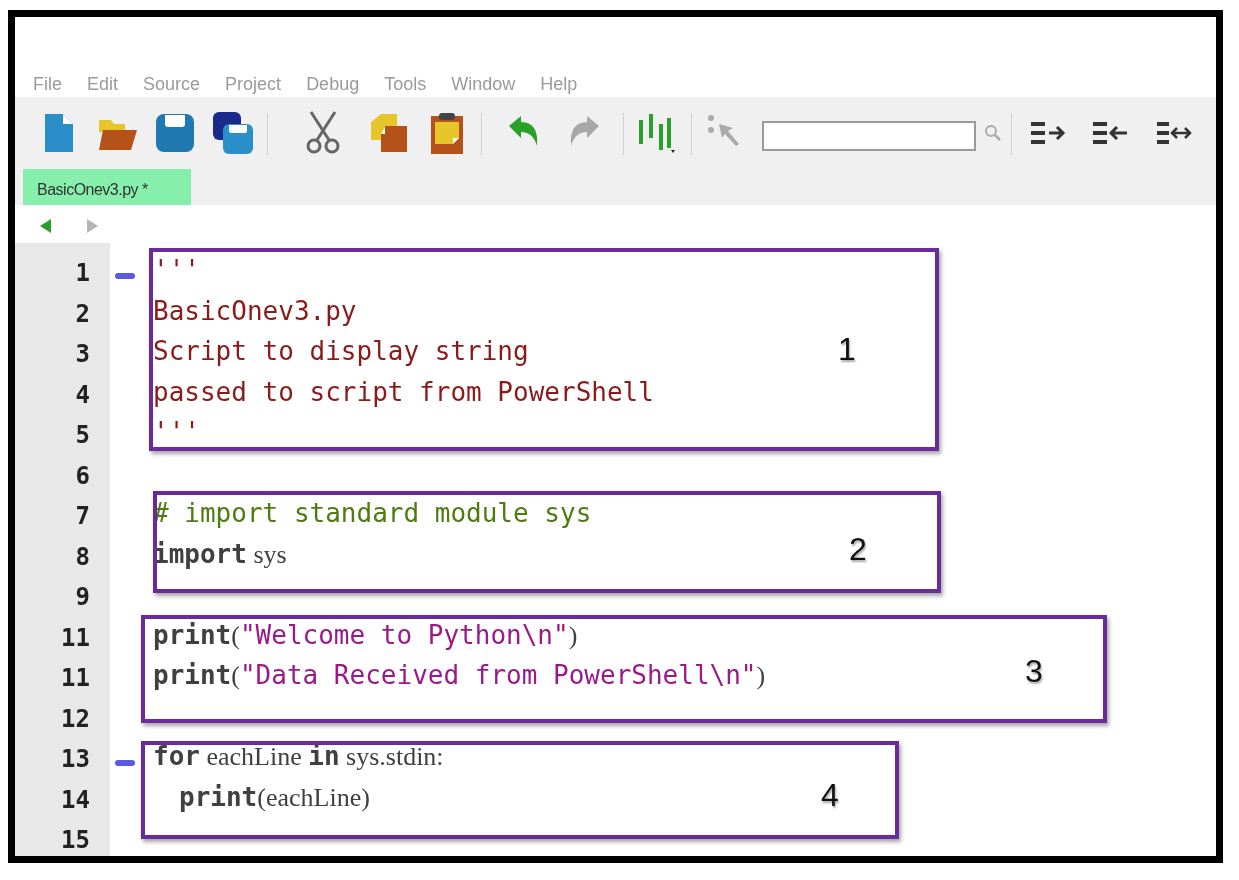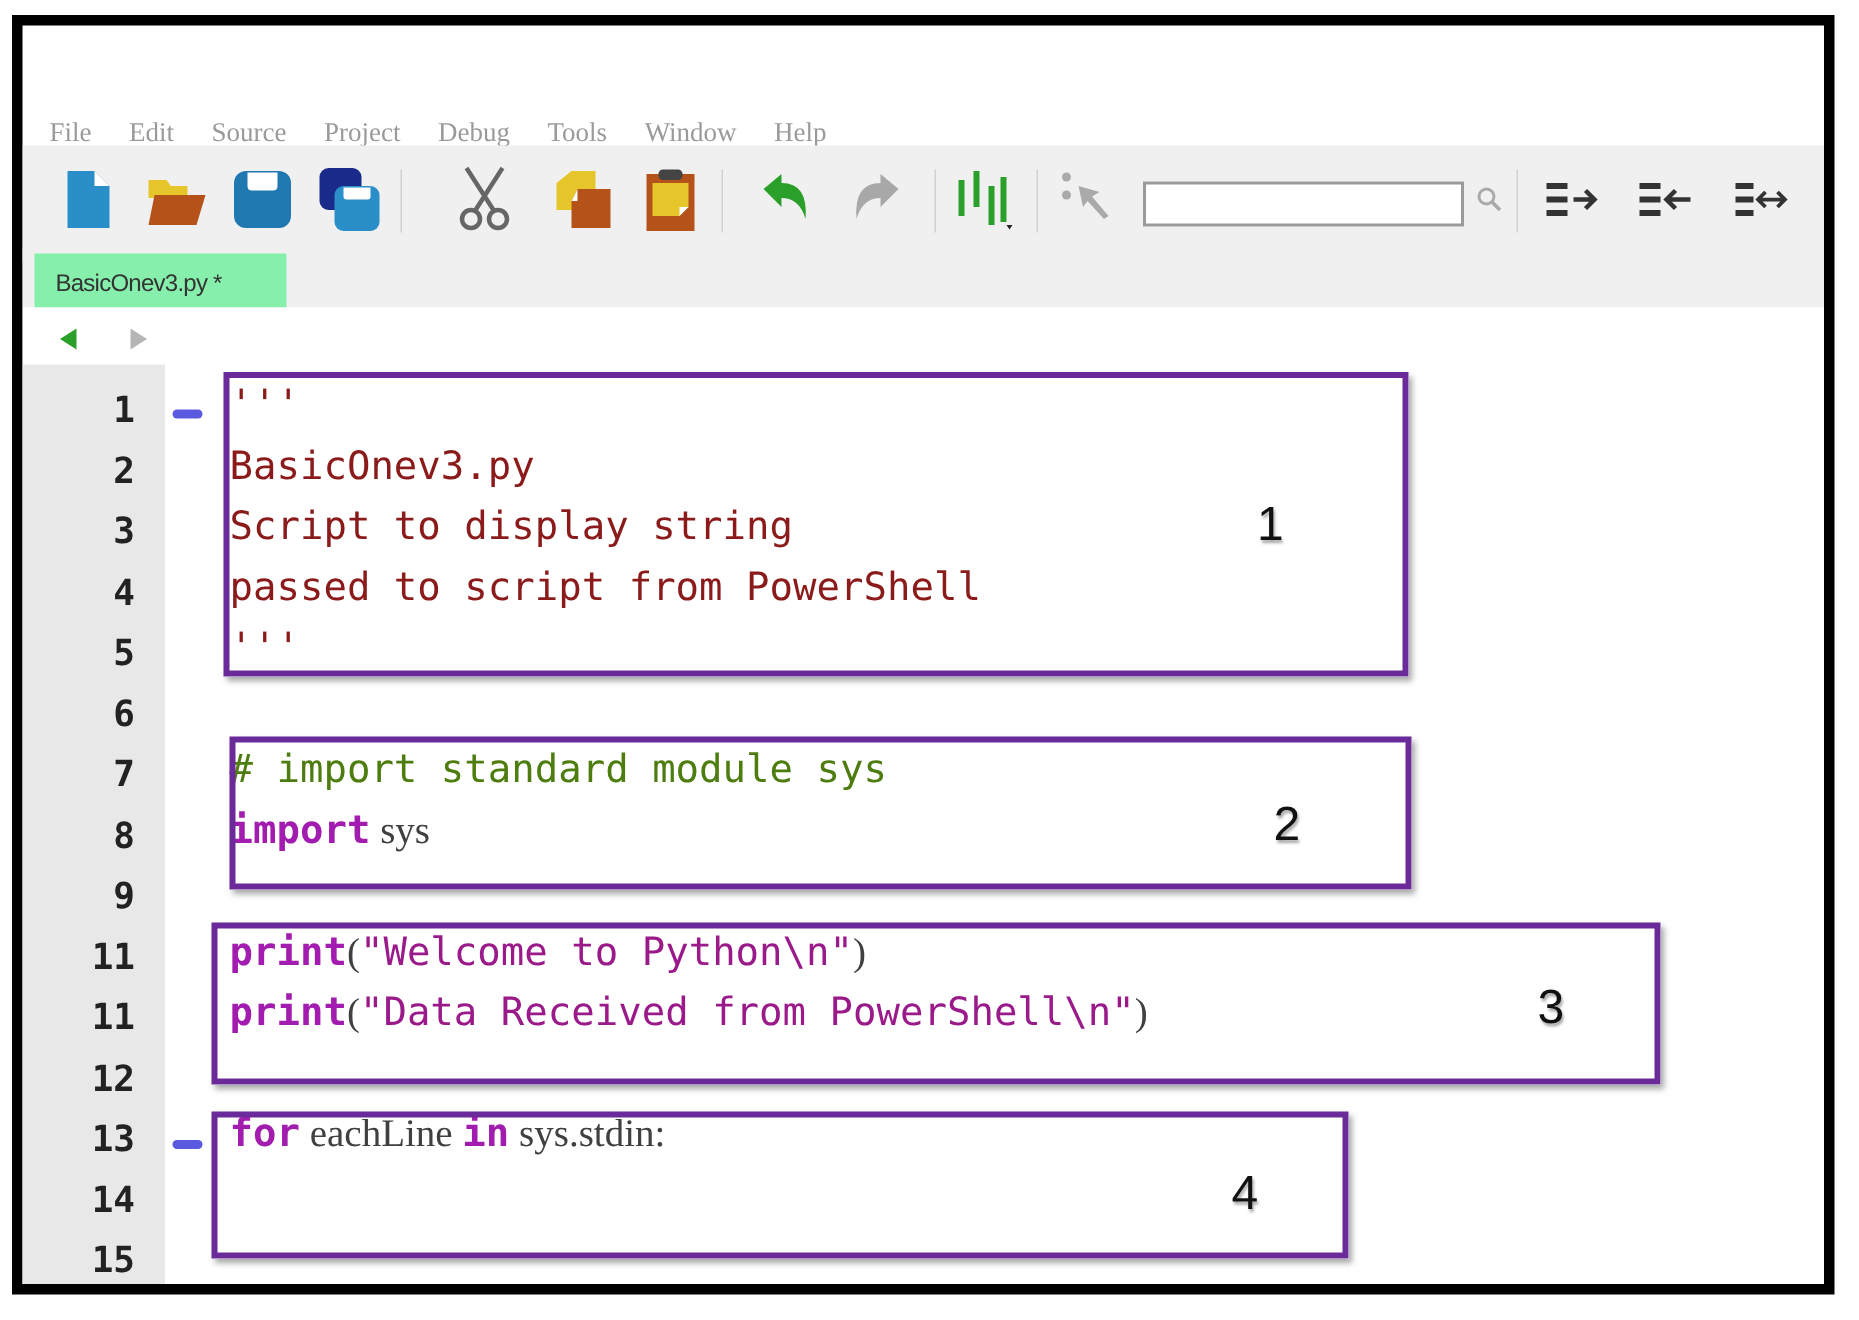--- a/index.html
+++ b/index.html
@@ -1,36 +1,36 @@
 <!DOCTYPE html>
 <html><head>
 <meta charset="utf-8">
 <style>
   html, body { margin:0; padding:0; background:#ffffff; }
   body { width:1239px; height:880px; position:relative; overflow:hidden; font-family:"Liberation Sans", sans-serif; }
   .frame { position:absolute; left:8px; top:10px; width:1215px; height:853px; border:7px solid #000; box-sizing:border-box; background:#fff; overflow:hidden; }
   .titlebar { position:absolute; left:0; top:0; right:0; height:42px; background:#fff; display:flex; align-items:center; padding-left:24px; color:#8a8a8a; font-size:18px; }
   .titlebar .pen { width:20px; height:20px; margin-right:14px; }
-  .menubar { position:absolute; left:0; top:52px; right:0; height:30px; display:flex; align-items:flex-end; padding-left:18px; color:#9a9a9a; font-size:18px;font-family:Liberation Serif, serif; }
+  .menubar { position:absolute; left:0; top:52px; right:0; height:30px; display:flex; align-items:center; padding-left:18px; color:#9a9a9a; font-size:18px; }
   .menubar span { margin-right:25px; }
   .toolbar { position:absolute; left:0; top:80px; right:0; height:78px; background:#f0f0f0; }
   .tb-icon { position:absolute; top:13px; width:44px; height:46px; }
   .sep { position:absolute; top:16px; width:1px; height:42px; background:#d0d0d0; }
   .search { position:absolute; left:747px; top:24px; width:214px; height:30px; border:2px solid #9a9a9a; background:#fff; box-sizing:border-box; }
   .tabbar { position:absolute; left:0; top:148px; right:0; height:40px; background:#f0f0f0; }
   .tab { position:absolute; left:8px; top:4px; width:168px; height:36px; background:#86efac; font-size:16px; color:#333; padding:12px 0 0 14px; box-sizing:border-box; letter-spacing:-0.5px; }
   .navrow { position:absolute; left:0; top:188px; right:0; height:38px; background:#fff; }
   .editor { position:absolute; left:0; top:226px; right:0; bottom:0; background:#fff; }
   .gutter { position:absolute; left:0; top:0; width:95px; bottom:0; background:#e8e8e8; }
   .lineno { position:absolute; left:0; width:75px; text-align:right; font-family:"DejaVu Sans Mono", monospace; font-weight:bold; font-size:24px; color:#222; }
   .fold { position:absolute; left:100px; width:20px; height:6px; background:#5a5ae0; border-radius:3px; }
   .code { position:absolute; left:138px; font-family:"DejaVu Sans Mono", monospace; font-size:26px; white-space:pre; }
   .str-doc { color:#8b1a1a; }
   .cmt { color:#4d7c0f; }
-  .kw { color:#a21caf; font-weight:bold; }
+  .kw { color:#404040; font-weight:bold; }
   .pl { color:#404040;font-family:Liberation Serif, serif; }
   .str { color:#9a1a8a; }
   .anno-box { position:absolute; border:4px solid #6a2a9a; box-shadow:2px 3px 4px rgba(0,0,0,0.35); box-sizing:border-box; }
   .anno-num { position:absolute; font-size:32px; color:#111; text-shadow:1px 2px 2px rgba(0,0,0,0.35); }
 </style>
 </head>
 <body>
 
 <div class="frame">
 
@@ -174,20 +174,21 @@
     <div class="code str-doc" style="top:12px">'''</div>
     <div class="code str-doc" style="top:53px">BasicOnev3.py</div>
     <div class="code str-doc" style="top:93px">Script to display string</div>
     <div class="code str-doc" style="top:134px">passed to script from PowerShell</div>
     <div class="code str-doc" style="top:174px">'''</div>
     <div class="code cmt" style="top:255px"># import standard module sys</div>
     <div class="code" style="top:296px"><span class="kw">import</span><span class="pl"> sys</span></div>
     <div class="code" style="top:377px"><span class="kw">print</span><span class="pl">(</span><span class="str">"Welcome to Python\n"</span><span class="pl">)</span></div>
     <div class="code" style="top:417px"><span class="kw">print</span><span class="pl">(</span><span class="str">"Data Received from PowerShell\n"</span><span class="pl">)</span></div>
     <div class="code" style="top:498px"><span class="kw">for</span><span class="pl"> eachLine </span><span class="kw">in</span><span class="pl"> sys.stdin:</span></div>
+    <div class="code" style="top:539px"><span class="pl">    </span><span class="kw">print</span><span class="pl">(eachLine)</span></div>
 
     <div class="anno-box" style="left:134px;top:5px;width:790px;height:203px"></div>
     <div class="anno-num" style="left:823px;top:88px">1</div>
 
     <div class="anno-box" style="left:138px;top:248px;width:788px;height:102px"></div>
     <div class="anno-num" style="left:834px;top:288px">2</div>
 
     <div class="anno-box" style="left:126px;top:372px;width:966px;height:108px"></div>
     <div class="anno-num" style="left:1010px;top:410px">3</div>
 

